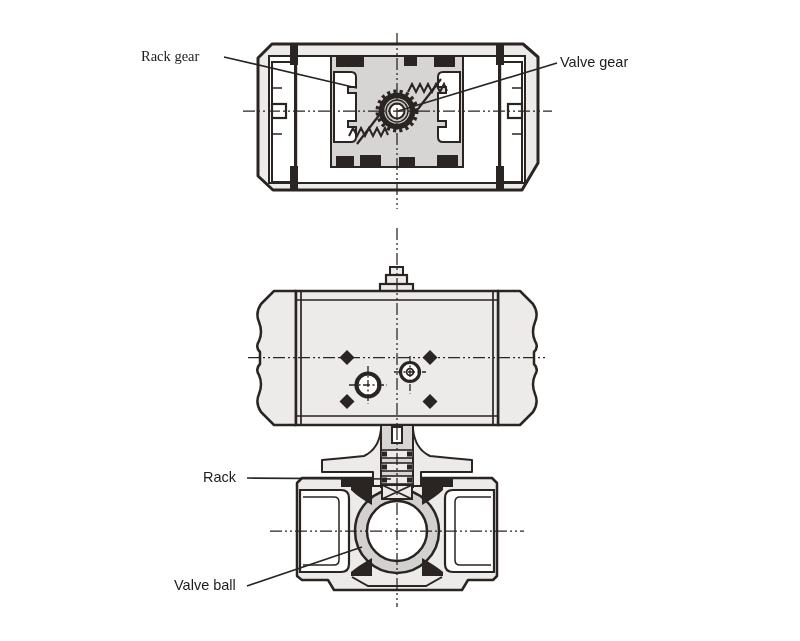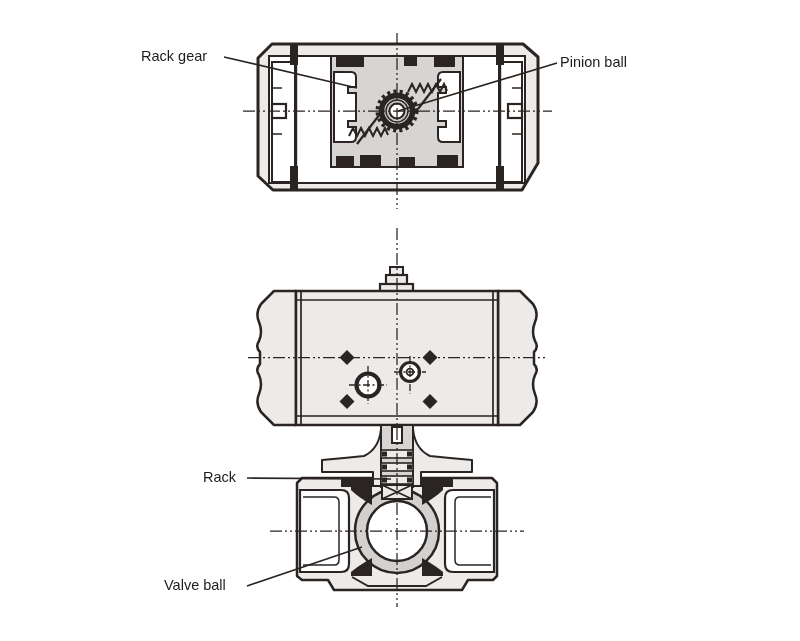--- a/index.html
+++ b/index.html
@@ -162,18 +162,18 @@
     <path class="cl" d="M270,531 H524"></path>
     <path class="cl" d="M397,228 V607"></path>
   </g>
 
   <path class="ldr" d="M224,57 L357,88"></path>
   <path class="ldr" d="M557,63 L398,111"></path>
   <path class="ldr" d="M247,478 L391,479"></path>
   <path class="ldr" d="M247,586 L362,547"></path>
 </svg>
 
-<div class="lbl" style="left:141px;top:48px;">Rack gear</div>
-<div class="lbl" style="left:560px;top:54px;">Pinion ball</div>
+<div class="lbl" style="left:141px;top:48px;font-family:Liberation Serif, serif;">Rack gear</div>
+<div class="lbl" style="left:560px;top:54px;">Valve gear</div>
 <div class="lbl" style="left:203px;top:469px;">Rack</div>
-<div class="lbl" style="left:164px;top:577px;">Valve ball</div>
+<div class="lbl" style="left:174px;top:577px;">Valve ball</div>
 
 </div>
 
 </body></html>

